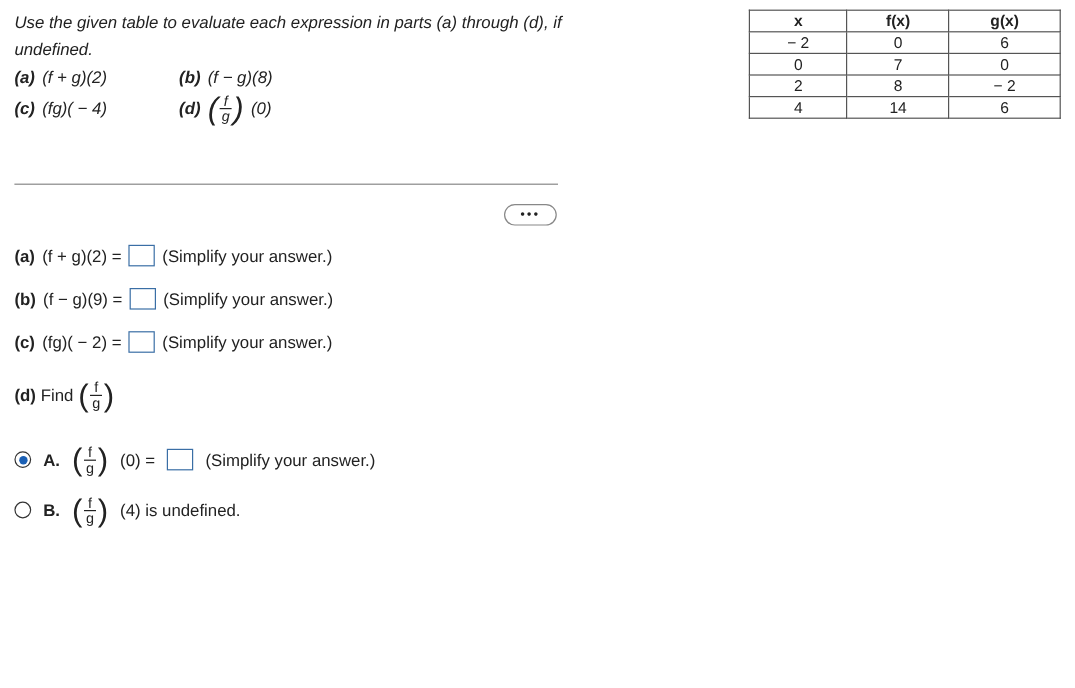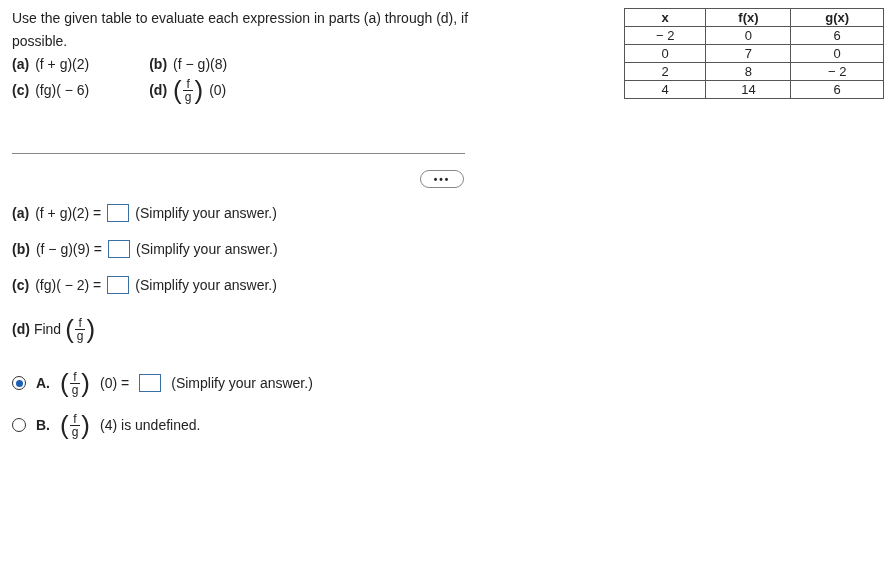--- a/index.html
+++ b/index.html
@@ -7,21 +7,21 @@
     font-family: Arial, Helvetica, sans-serif;
     font-size: 14px;
     color: #222;
     background: #fff;
     width: 896px;
     height: 573px;
     padding: 8px 12px;
     position: relative;
   }
   .top-row { display: flex; justify-content: space-between; align-items: flex-start; gap: 20px; }
-  .prompt { flex: 1; line-height: 1.5; }
+  .prompt { flex: 1; line-height: 1.5; font-style: italic; }
   .prompt-line { margin-bottom: 2px; }
   .parts-row { display: flex; gap: 60px; margin-top: 2px; }
   .part-cell { display: flex; align-items: center; gap: 6px; }
   .frac {
     display: inline-flex; flex-direction: column; align-items: center;
     vertical-align: middle; line-height: 1;
   }
   .frac .num { border-bottom: 1px solid #222; padding: 0 3px; font-size: 12px; }
   .frac .den { padding: 0 3px; font-size: 12px; }
   .paren-frac {
@@ -62,35 +62,35 @@
   .radio .dot { width: 7px; height: 7px; background: #1a5fb4; border-radius: 50%; }
   .choice-label { font-weight: bold; }
   .find-line { margin-top: 22px; display: flex; align-items: center; gap: 4px; flex-wrap: wrap; }
 </style>
 </head>
 <body>
 
 <div class="top-row">
   <div class="prompt">
     <div class="prompt-line">Use the given table to evaluate each expression in parts (a) through (d), if</div>
-    <div class="prompt-line">possible.</div>
+    <div class="prompt-line">undefined.</div>
     <div class="parts-row">
       <div class="part-cell">
         <b>(a)</b>
         <span>(f + g)(2)</span>
       </div>
       <div class="part-cell">
         <b>(b)</b>
         <span>(f − g)(8)</span>
       </div>
     </div>
     <div class="parts-row">
       <div class="part-cell">
         <b>(c)</b>
-        <span>(fg)( − 6)</span>
+        <span>(fg)( − 4)</span>
       </div>
       <div class="part-cell">
         <b>(d)</b>
         <span class="paren-frac">
           <span class="lp">(</span>
           <span class="frac">
             <span class="num">f</span>
             <span class="den">g</span>
           </span>
           <span class="rp">)</span>

